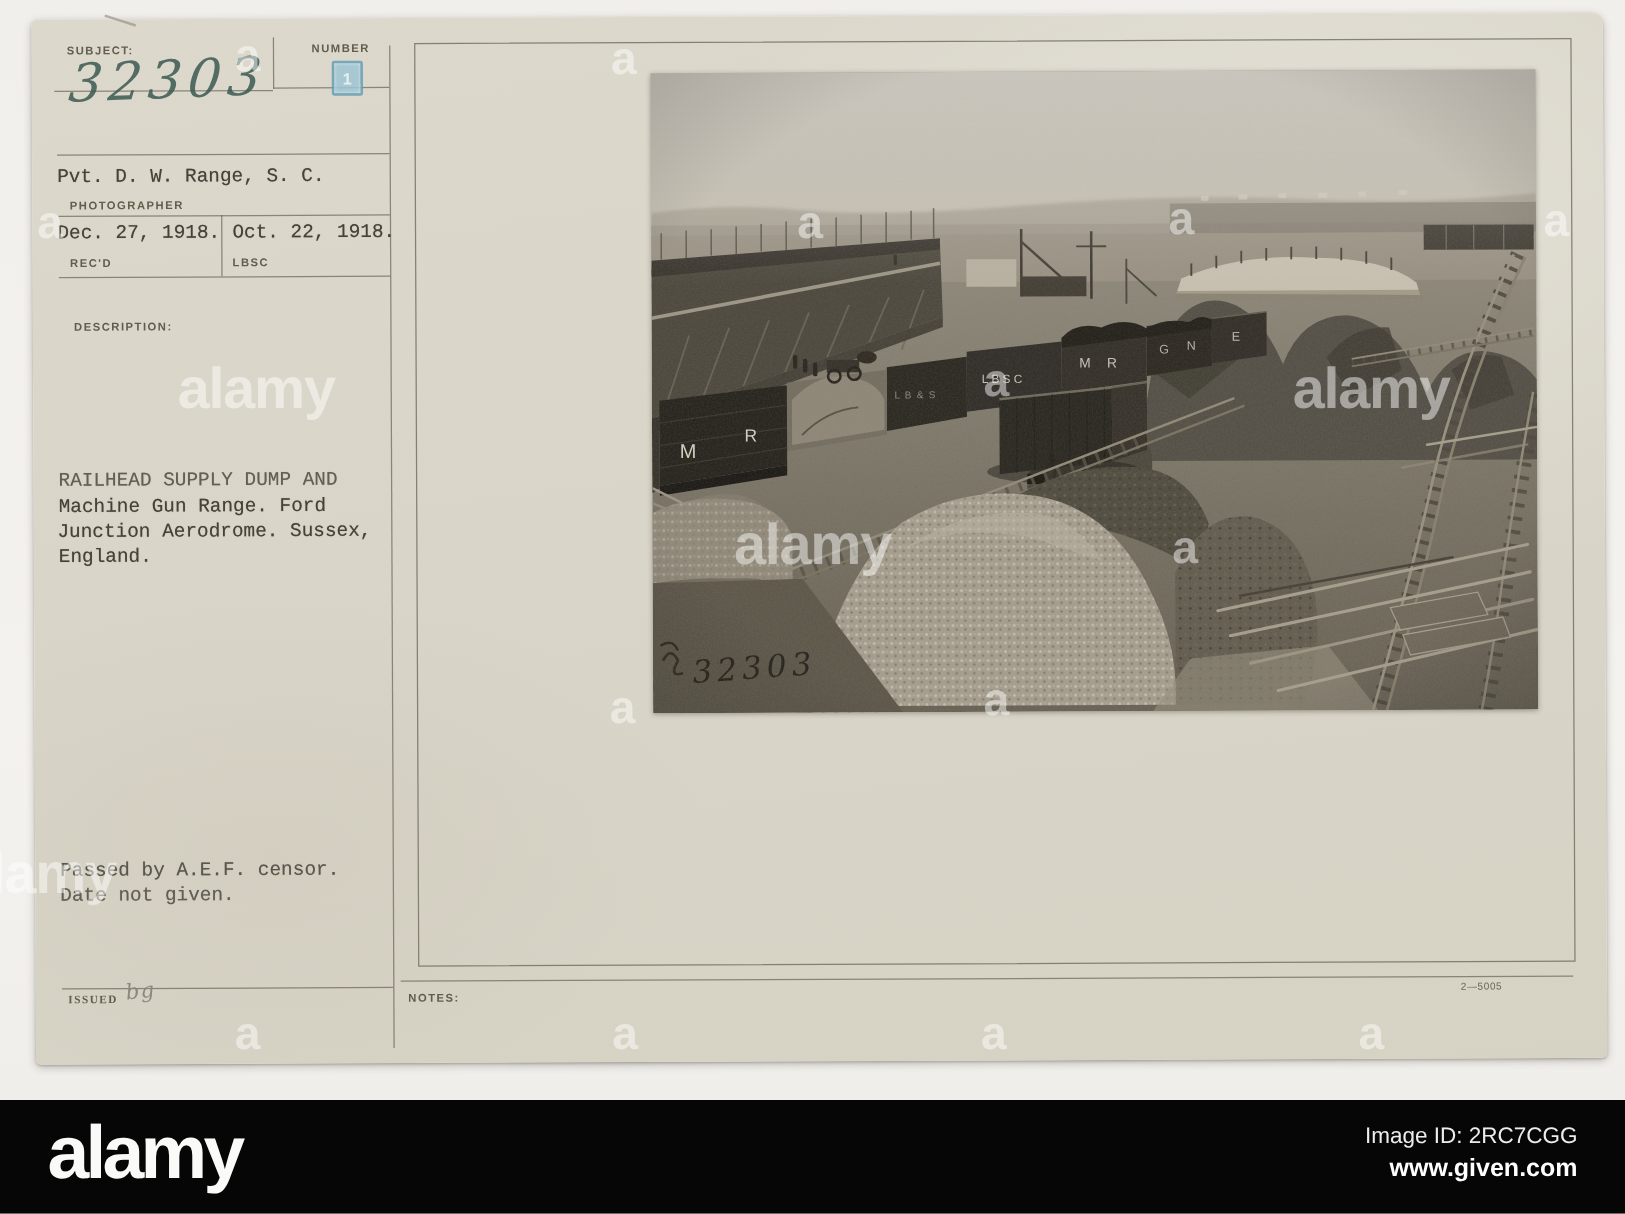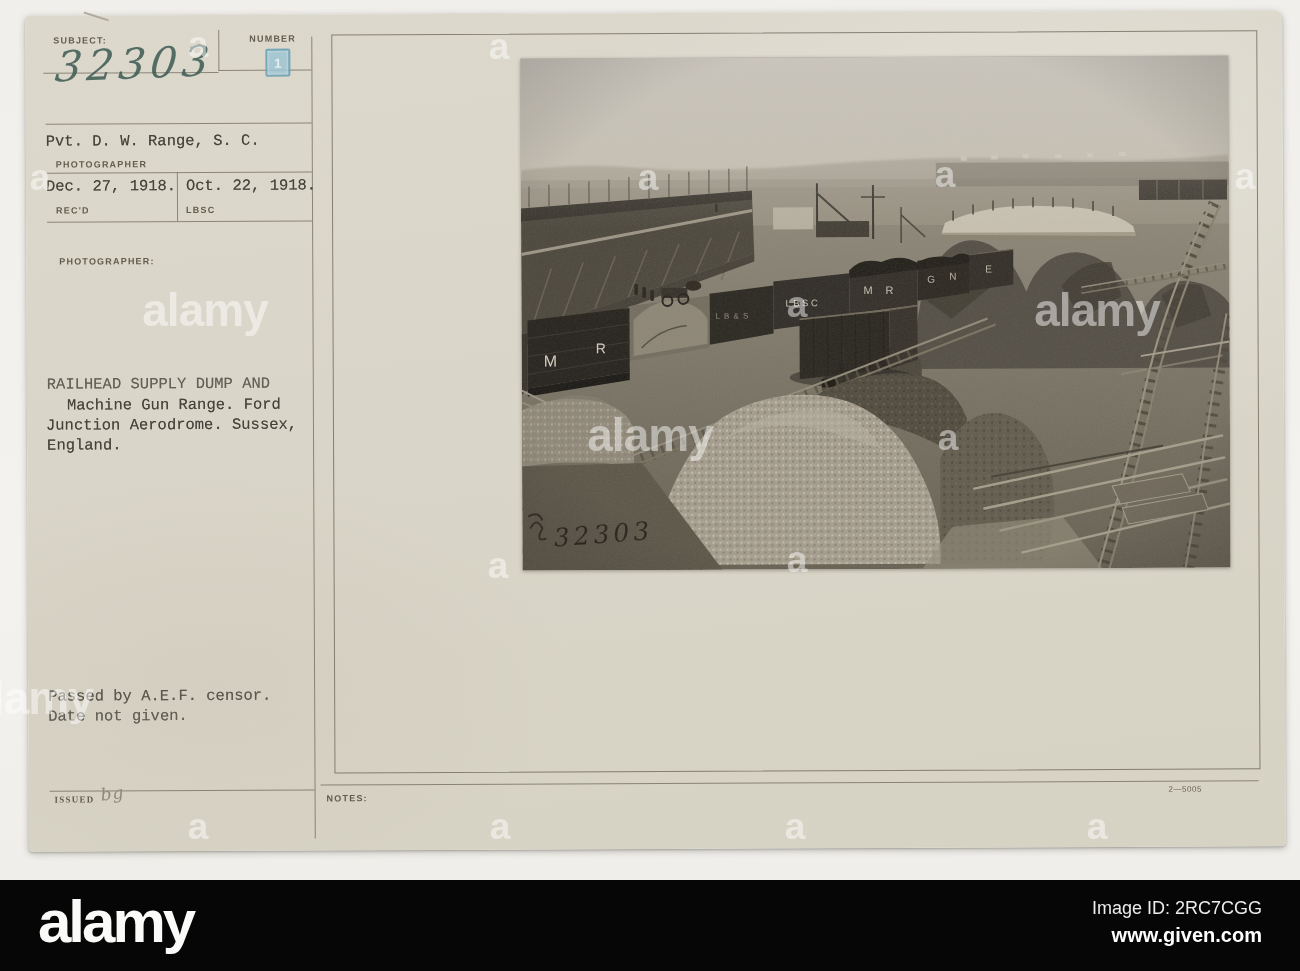--- a/index.html
+++ b/index.html
@@ -73,23 +73,23 @@
       </div>
 
     <div class="type" style="left:20px;top:117px;">Pvt. D. W. Range, S. C.</div>
     <div class="label" style="left:30px;top:144px;">PHOTOGRAPHER</div>
 
     <div class="type" style="left:20px;top:162px;">Dec. 27, 1918.</div>
     <div class="type" style="left:160px;top:162px;">Oct. 22, 1918.</div>
     <div class="label" style="left:30px;top:190px;">REC'D</div>
     <div class="label" style="left:160px;top:190px;">LBSC</div>
 
-    <div class="label" style="left:33px;top:241px;">PHOTOGRAPHER:</div>
+    <div class="label" style="left:33px;top:241px;">DESCRIPTION:</div>
     <div class="type" style="left:20px;top:360px;opacity:.8;">RAILHEAD SUPPLY DUMP AND</div>
-    <div class="type" style="left:20px;top:381px;margin-left:20px;">Machine Gun Range. Ford</div>
+    <div class="type" style="left:20px;top:381px;">Machine Gun Range. Ford</div>
     <div class="type" style="left:19px;top:401px;">Junction Aerodrome. Sussex,</div>
     <div class="type" style="left:20px;top:421px;">England.</div>
 
     <div class="type" style="left:20px;top:672px;opacity:.85;">Passed by A.E.F. censor.</div>
     <div class="type" style="left:20px;top:692px;opacity:.8;">Date not given.</div>
 
     <div class="label" style="left:26px;top:779px;font-family:Liberation Serif, serif;">ISSUED</div>
     <div class="pencil" style="left:72px;top:768px;">bg</div>
     <div class="label" style="left:298px;top:779px;">NOTES:</div>
     <div class="ref-num">2—5005</div>

